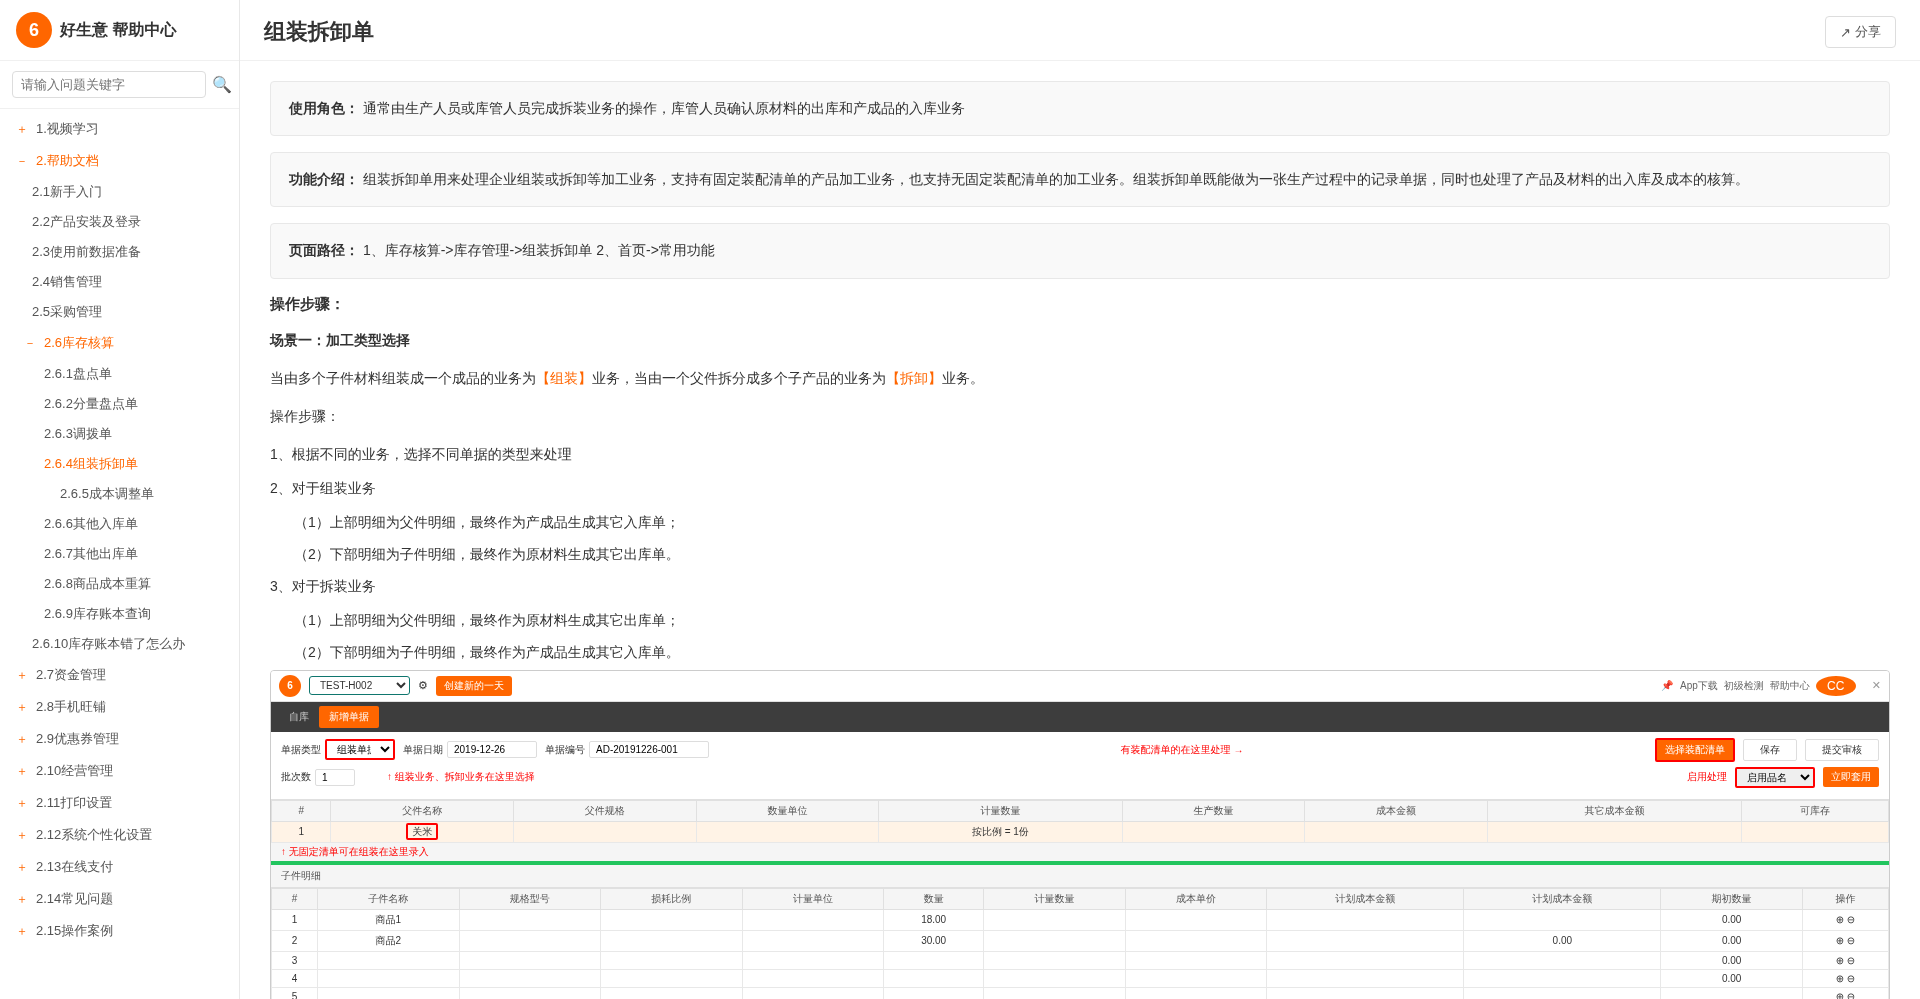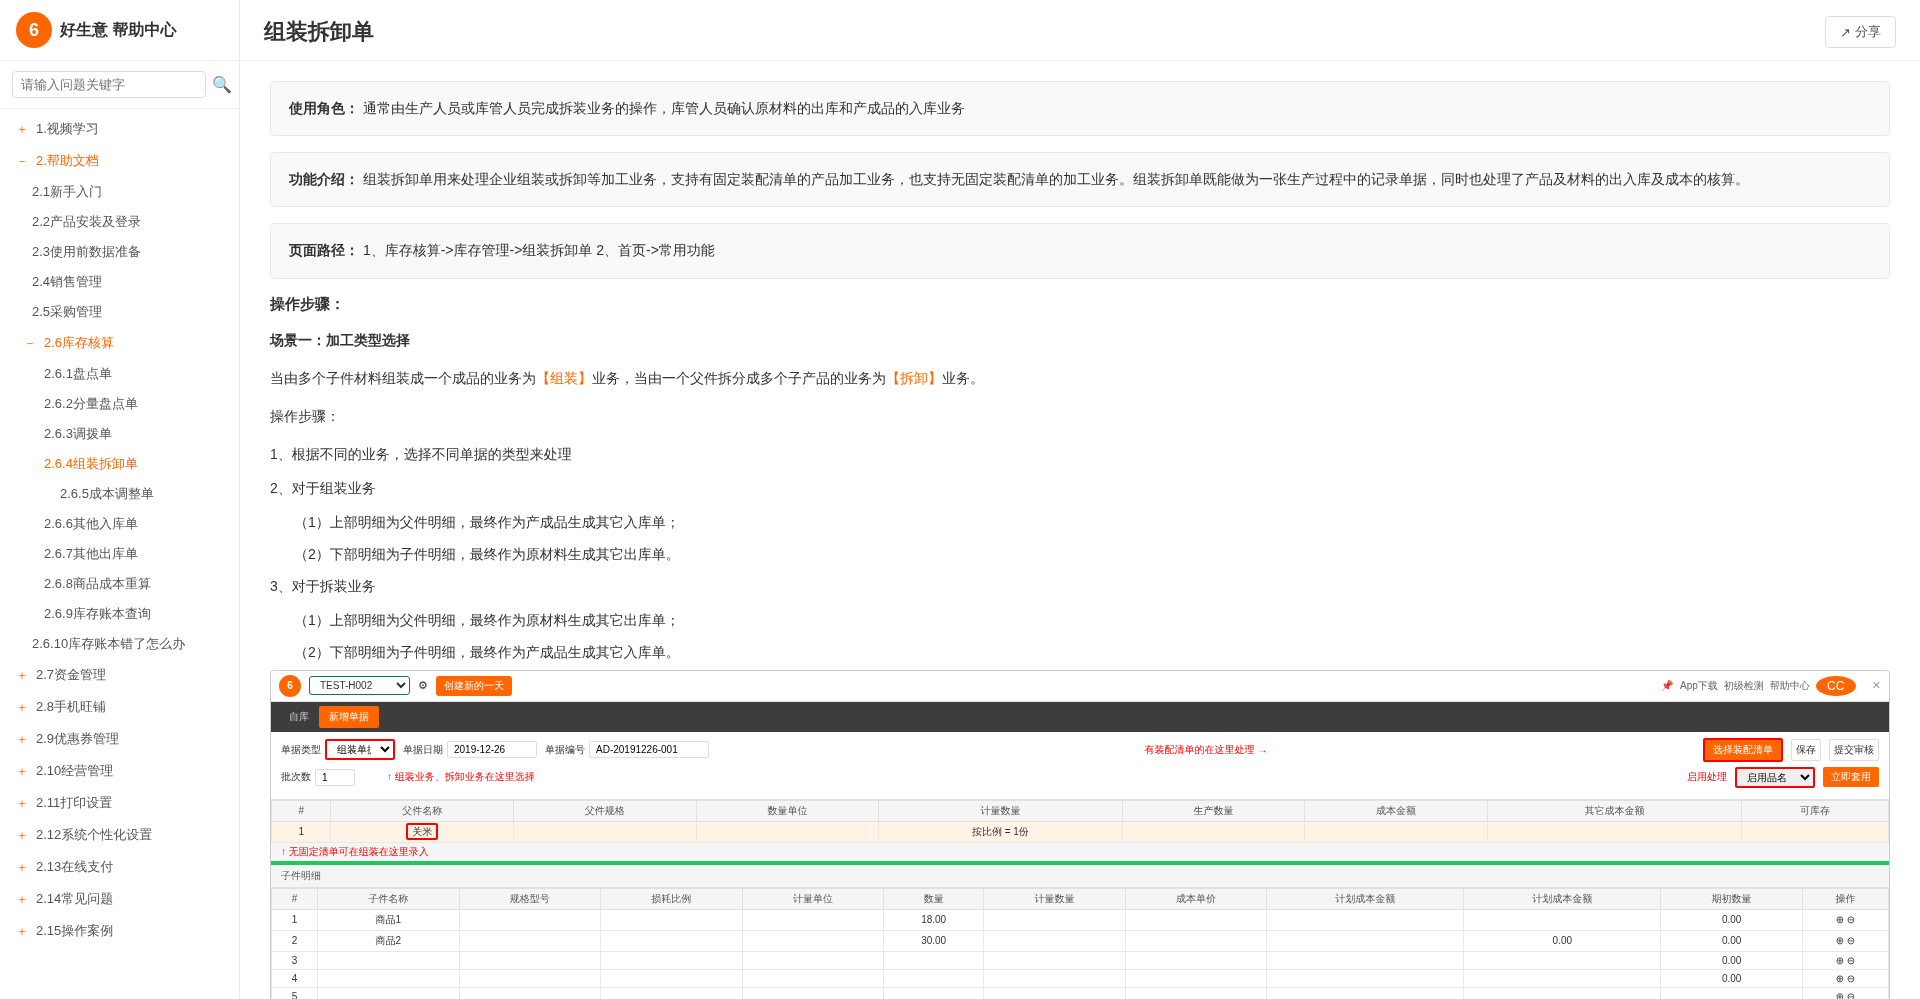--- a/index.html
+++ b/index.html
@@ -253,21 +253,21 @@
       border: none;
       border-radius: 2px;
       padding: 3px 8px;
       font-size: 10px;
     }
     .app-btn-white {
       background: #fff;
       color: #333;
       border: 1px solid #ddd;
       border-radius: 2px;
-      padding: 3px 4px;
+      padding: 3px 16px;
       font-size: 10px;
     }
     .app-table {
       width: 100%;
       border-collapse: collapse;
       font-size: 10px;
       background: #fff;
     }
     .app-table th {
       background: #f5f5f5;

